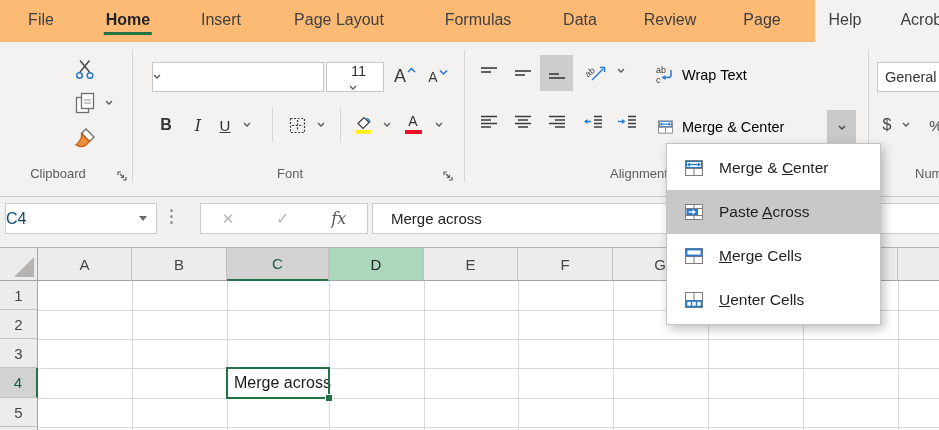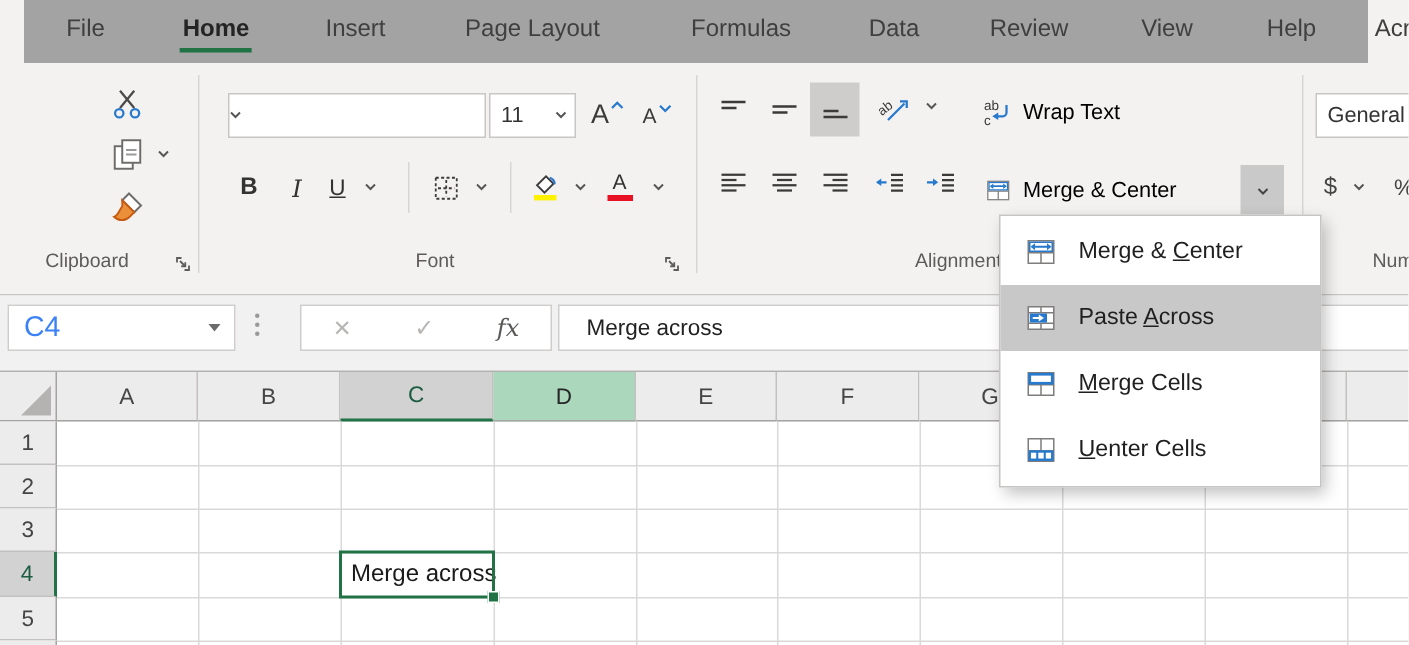--- a/index.html
+++ b/index.html
@@ -2,21 +2,21 @@
 <html><head>
 <meta charset="utf-8">
 <style>
   * { margin:0; padding:0; box-sizing:border-box; }
   html,body { width:939px; height:430px; }
   body { font-family:"Liberation Sans", sans-serif; background:#fff; overflow:hidden; }
   #stage { position:absolute; top:0; left:0; width:939px; height:430px; overflow:hidden; background:#f3f2f1; }
   .abs { position:absolute; }
 
   
-  #tabbar { position:absolute; top:0; left:16px; width:896px; height:42px; background:#a3a3a3; }
+  #tabbar { position:absolute; top:0; left:0; width:815px; height:42px; background:#fdba74; }
   .tab { position:absolute; top:11px; transform:translateX(-50%); font-size:16px; color:#3f3f3f; white-space:nowrap; cursor:default; }
   .tab.active { color:#242424; font-weight:700; }
   .tab.active::after { content:""; position:absolute; left:-2px; right:-2px; bottom:-6px; height:3px; background:#217346; }
 
   
   #ribbon { position:absolute; top:42px; left:0; width:939px; height:155px; background:#f3f2f1; border-bottom:1px solid #c8c6c4; }
   .gsep { position:absolute; top:8px; width:1px; height:132px; background:#d8d6d4; }
   .glabel { position:absolute; top:124px; font-size:13px; color:#5e5c5a; white-space:nowrap; }
   .btn { position:absolute; display:flex; align-items:center; justify-content:center; }
   .combo { position:absolute; background:#fff; border:1px solid #c8c6c4; display:flex; align-items:center; font-size:14.5px; color:#333; }
@@ -52,21 +52,21 @@
 <div id="stage">
 
   <div id="tabbar">
     <div class="tab" style="left:41px">File</div>
     <div class="tab active" style="left:128px">Home</div>
     <div class="tab" style="left:221px">Insert</div>
     <div class="tab" style="left:339px">Page Layout</div>
     <div class="tab" style="left:478px">Formulas</div>
     <div class="tab" style="left:580px">Data</div>
     <div class="tab" style="left:670px">Review</div>
-    <div class="tab" style="left:762px">View</div>
+    <div class="tab" style="left:762px">Page</div>
     <div class="tab" style="left:845px">Help</div>
     <div class="tab" style="left:928px">Acrobat</div>
   </div>
 
   <div id="ribbon">
 
     <div class="btn" style="left:70px; top:14px; width:30px; height:26px;">
       <svg width="21" height="21" viewBox="0 0 21 21">
         <line x1="5" y1="1.5" x2="14.5" y2="13" stroke="#4a4a4a" stroke-width="1.5"></line>
         <line x1="14.5" y1="1.5" x2="5" y2="13" stroke="#4a4a4a" stroke-width="1.5"></line>
@@ -102,21 +102,21 @@
         <path d="M7.5,4.8 V7.5 H4.8" stroke="#5f5d5b" fill="none" stroke-width="1.2"></path>
       </svg>
     </div>
     <div class="gsep" style="left:132px"></div>
 
     <div class="combo" style="left:152px; top:20px; width:172px; height:30px;">
       <svg class="chev" width="8" height="6" style="margin-right:6px">
           <path d="M1,1 L4,4 L7,1" stroke="#555" fill="none" stroke-width="1.3"></path>
         </svg>
     </div>
-    <div class="combo" style="left:326px; top:20px; width:58px; height:30px;">
+    <div class="combo" style="left:326px; top:20px; width:58px; height:30px;flex-direction:column;">
       <span class="val">11</span>
       <svg class="chev" width="8" height="6" style="margin-right:5px">
           <path d="M1,1 L4,4 L7,1" stroke="#555" fill="none" stroke-width="1.3"></path>
         </svg>
     </div>
     <div class="btn" style="left:390px; top:18px; width:30px; height:32px;">
       <span style="font-size:18px; color:#3a3a3a;">A</span>
       <svg width="9" height="7" style="margin:-12px 0 0 1px">
           <path d="M1,5 L4.5,1.5 L8,5" stroke="#2779cd" fill="none" stroke-width="1.5"></path>
         </svg>
@@ -306,21 +306,21 @@
         </svg>
     </div>
     <div class="btn" style="left:926px; top:66px; width:20px; height:34px; font-size:15px; color:#444;">
       <span>%</span>
     </div>
     <div class="glabel" style="left:915px;">Number</div>
   </div>
 
   <div id="fbar">
     <div class="fbox" style="left:5px; width:152px; display:flex; align-items:center;">
-      <span style="flex:1; padding-left:10px; font-size:19px; color:#3b82f6;">C4</span>
+      <span style="flex:1; font-size:16px; color:#0c4a6e;">C4</span>
       <span style="margin-right:9px; width:0; height:0; border-left:4px solid transparent; border-right:4px solid transparent; border-top:5px solid #6a6a6a;"></span>
     </div>
     <div class="abs" style="left:170px; top:12px; display:flex; flex-direction:column; gap:3px;">
       <span style="width:3px; height:3px; border-radius:50%; background:#9a9a9a;"></span>
       <span style="width:3px; height:3px; border-radius:50%; background:#9a9a9a;"></span>
       <span style="width:3px; height:3px; border-radius:50%; background:#9a9a9a;"></span>
     </div>
     <div class="fbox" style="left:200px; width:168px; display:flex; align-items:center; justify-content:space-around;">
       <span style="font-size:15px; color:#b8b6b4;">✕</span>
       <span style="font-size:16px; color:#b8b6b4;">✓</span>

